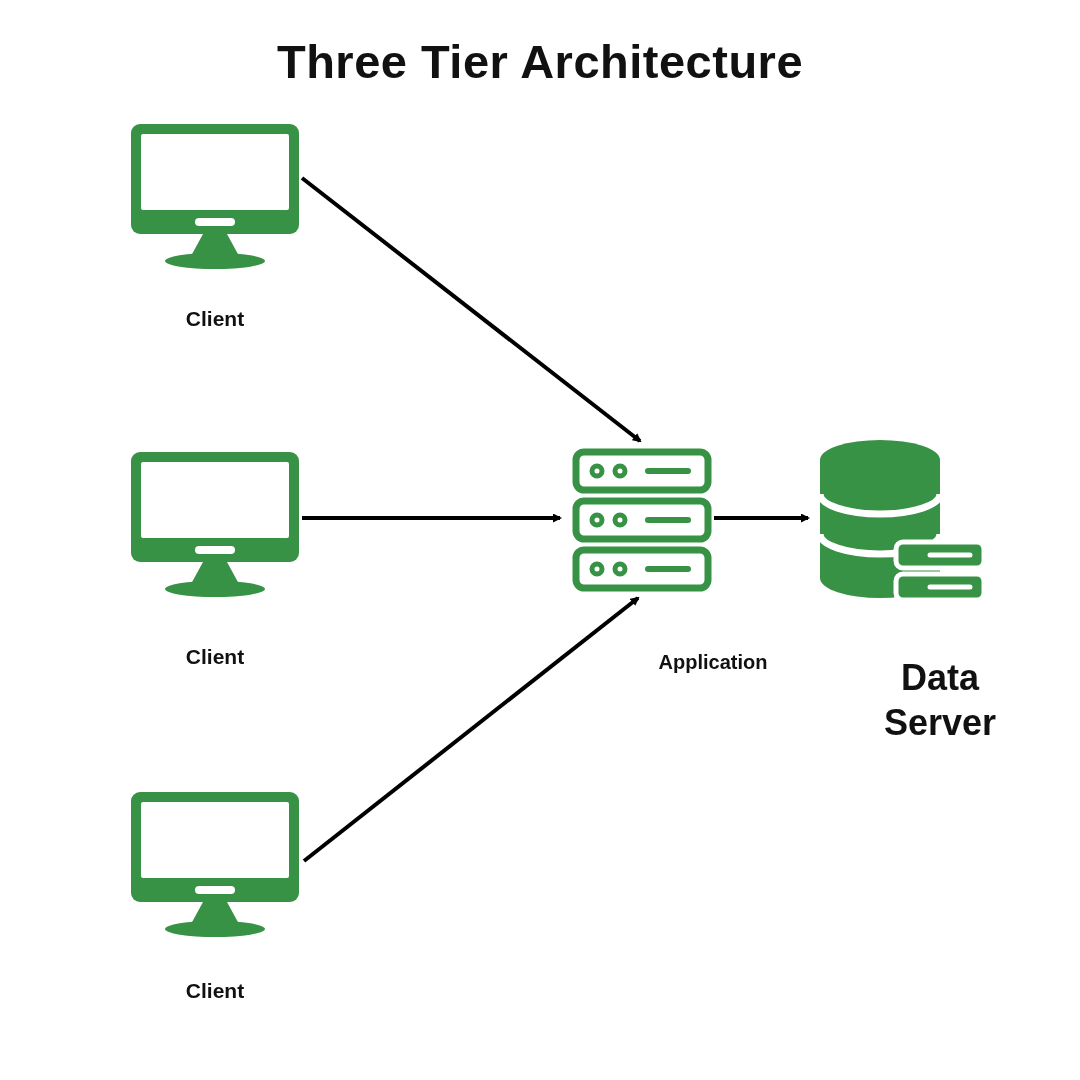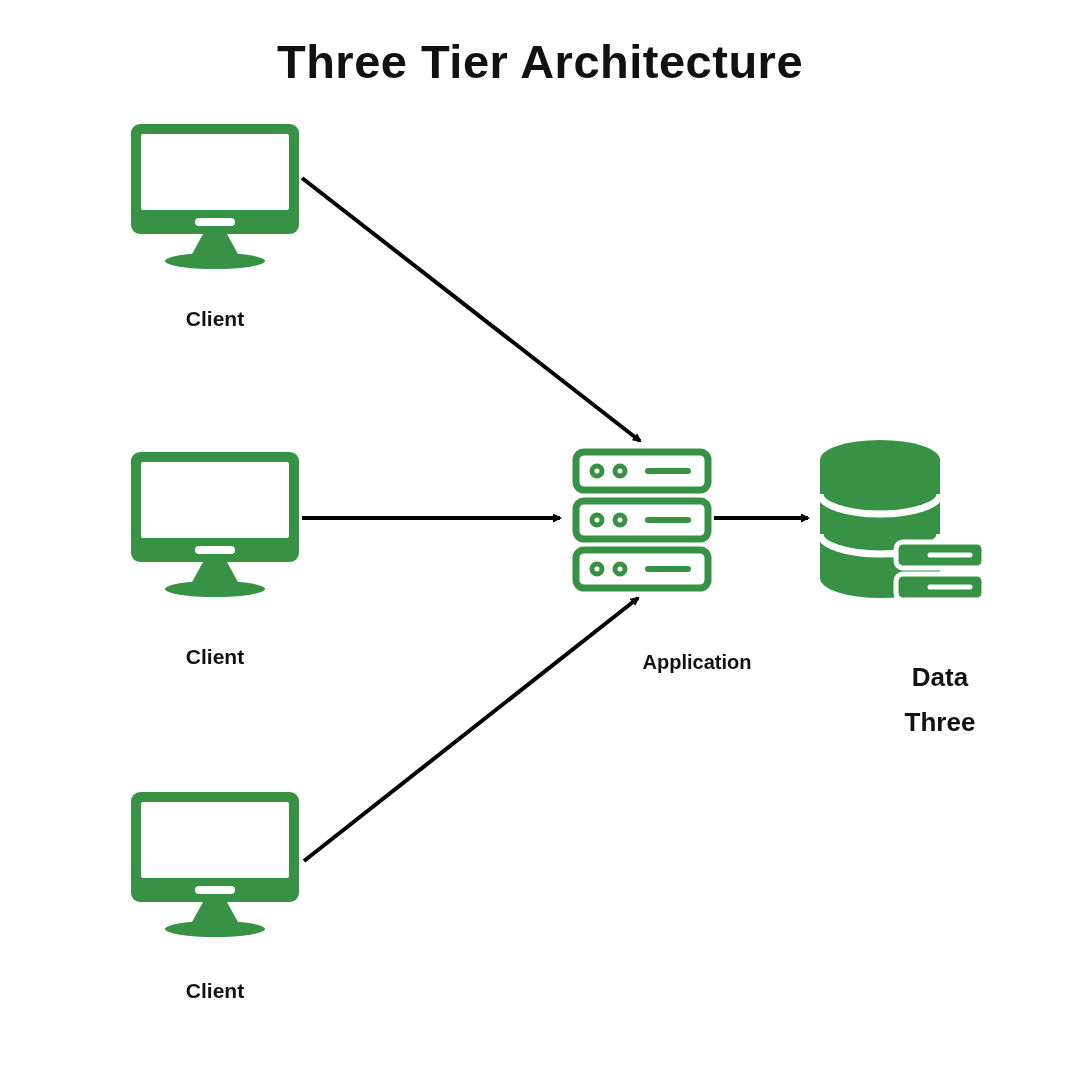--- a/index.html
+++ b/index.html
@@ -21,21 +21,21 @@
     text-align:center;
     font-size:47px;font-weight:bold;color:#111;
     letter-spacing:0.5px;
   }
   .icon{position:absolute;}
   .label{
     position:absolute;text-align:center;color:#111;font-weight:bold;margin-top:29px;
   }
   .client-label{font-size:21px;}
   .server-label{font-size:20px;line-height:31px;}
-  .db-label{font-size:26px;line-height:45px;}
+  .db-label{font-size:36px;line-height:45px;}
   .label .line{display:block;}
   .g-fill{fill:var(--accent-green,#379245);}
   .g-stroke{stroke:var(--accent-green,#379245);}
   .w-fill{fill:#ffffff;}
   .w-stroke{stroke:#ffffff;}
   .no-fill{fill:none;}
   .arrows{position:absolute;left:0;top:0;width:1080px;height:1080px;pointer-events:none;}
   .arrow{
     stroke:var(--arrow-black,#000);
     stroke-width:4;
@@ -98,37 +98,37 @@
       <circle cx="48" cy="23" r="5" stroke-width="5"></circle>
       <line x1="76" y1="23" x2="116" y2="23" stroke-width="6"></line>
       <circle cx="25" cy="72" r="5" stroke-width="5"></circle>
       <circle cx="48" cy="72" r="5" stroke-width="5"></circle>
       <line x1="76" y1="72" x2="116" y2="72" stroke-width="6"></line>
       <circle cx="25" cy="121" r="5" stroke-width="5"></circle>
       <circle cx="48" cy="121" r="5" stroke-width="5"></circle>
       <line x1="76" y1="121" x2="116" y2="121" stroke-width="6"></line>
     </g>
   </svg>
-  <div class="label server-label" style="left:597px;top:618px;width:200px">
+  <div class="label server-label" style="left:613px;top:618px;width:200px">
     <span class="line">Application</span>
   </div>
 
   <svg class="icon" style="left:818px;top:438px" width="170" height="172" viewBox="0 0 170 172">
     <g>
       <ellipse class="g-fill" cx="62" cy="22" rx="60" ry="20"></ellipse>
       <rect class="g-fill" x="2" y="22" width="120" height="118"></rect>
       <ellipse class="g-fill" cx="62" cy="140" rx="60" ry="20"></ellipse>
       <path class="w-stroke no-fill" d="M2 56 a60 20 0 0 0 120 0" stroke-width="7"></path>
       <path class="w-stroke no-fill" d="M2 96 a60 20 0 0 0 120 0" stroke-width="7"></path>
       <g>
         <rect class="g-fill w-stroke" x="78" y="104" width="88" height="26" rx="7" stroke-width="5"></rect>
         <line class="w-stroke" x1="112" y1="117" x2="152" y2="117" stroke-width="5" stroke-linecap="round"></line>
         <rect class="g-fill w-stroke" x="78" y="136" width="88" height="26" rx="7" stroke-width="5"></rect>
         <line class="w-stroke" x1="112" y1="149" x2="152" y2="149" stroke-width="5" stroke-linecap="round"></line>
       </g>
     </g>
   </svg>
   <div class="label db-label" style="left:840px;top:626px;width:200px">
     <span class="line">Data</span>
-    <span class="line">Three</span>
+    <span class="line">Server</span>
   </div>
 
 </div>
 
 </body></html>

